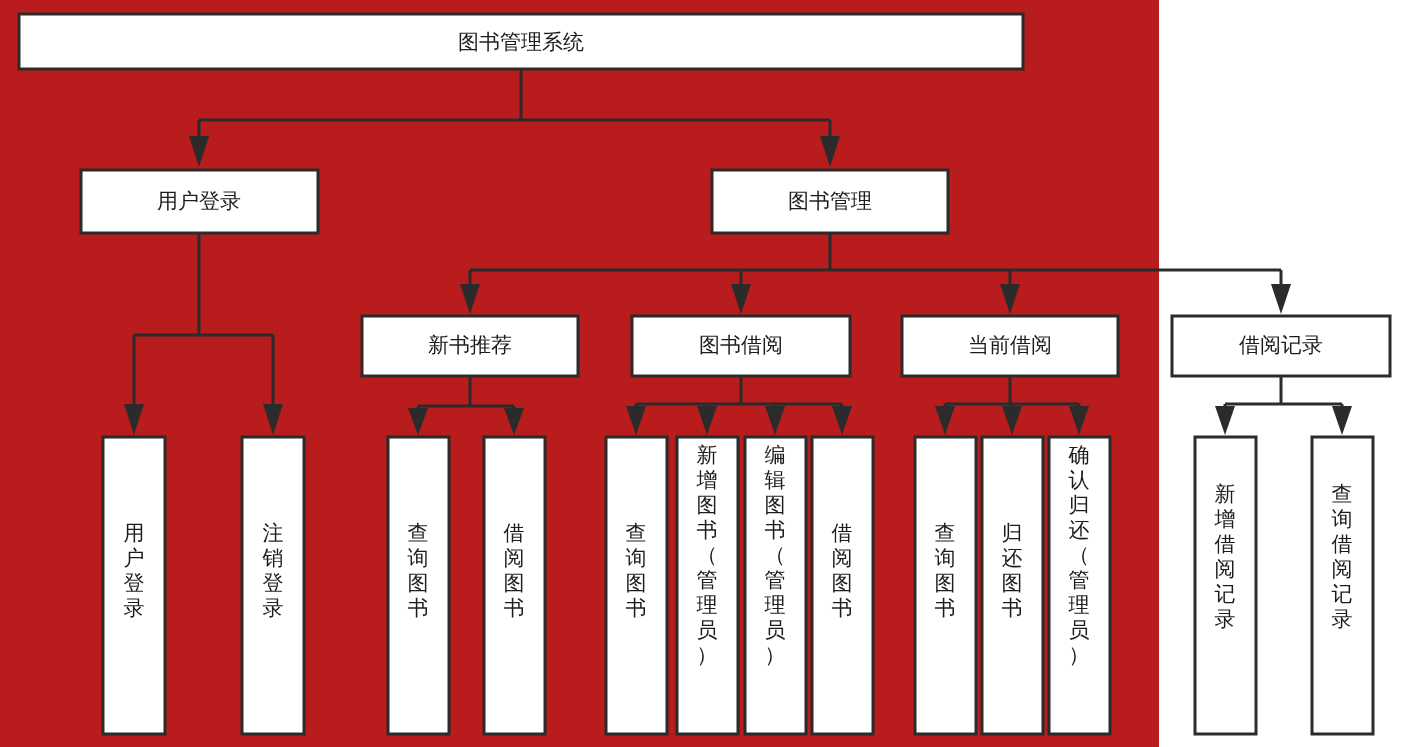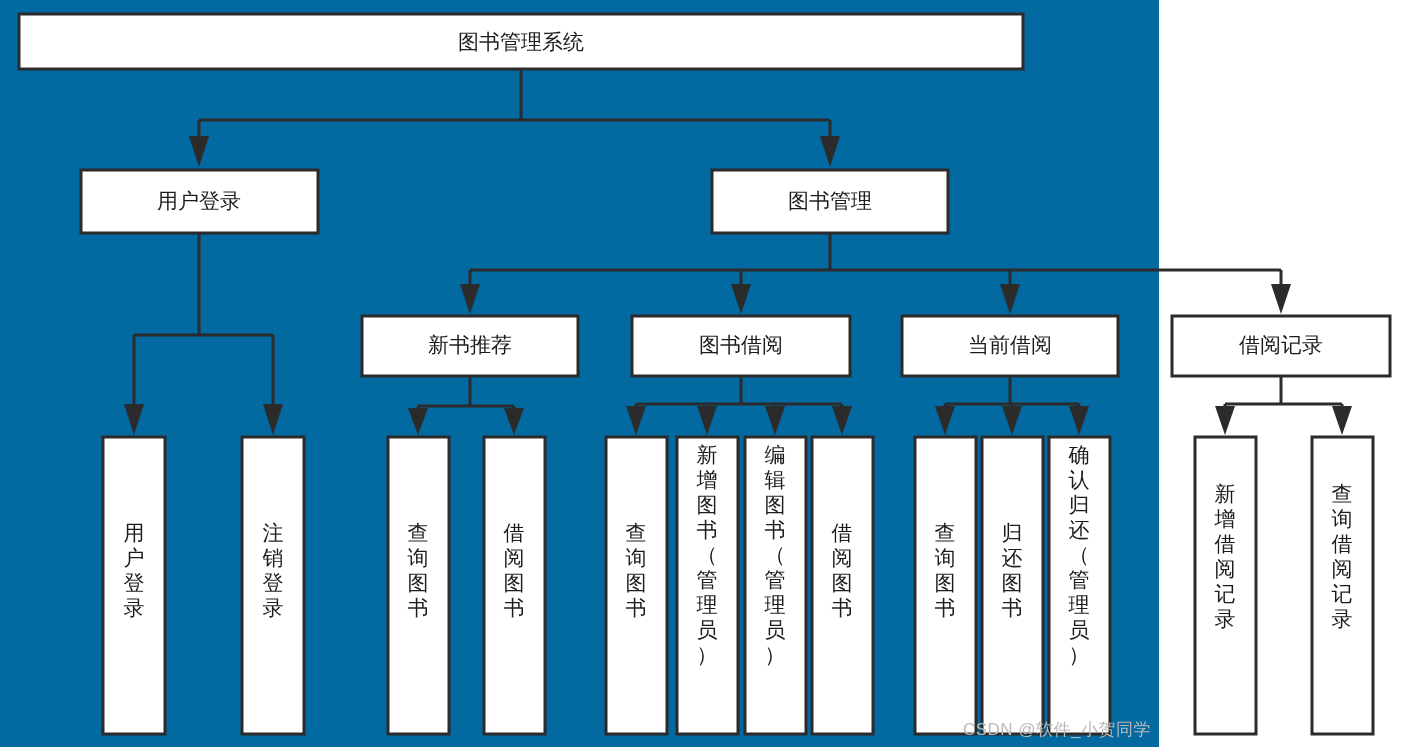--- a/index.html
+++ b/index.html
@@ -10,21 +10,21 @@
   body {
     width: 1405px;
     height: 747px;
     font-family: "Liberation Sans", "DejaVu Sans", sans-serif;
     overflow: hidden;
   }
   #diagram-root {
     position: relative;
     width: 1159px;
     height: 747px;
-    background: #0369a1;
+    background: #b91c1c;
   }
   svg.diagram-canvas {
     position: absolute;
     left: 0;
     top: 0;
     width: 1405px;
     height: 747px;
     display: block;
   }
   .node-rect {
@@ -229,14 +229,13 @@
       <rect class="node-rect" x="1195" y="437" width="61" height="297"></rect>
       <text class="node-label-v" x="1225" y="0"><tspan x="1225" y="501">新</tspan><tspan x="1225" y="526">增</tspan><tspan x="1225" y="551">借</tspan><tspan x="1225" y="576">阅</tspan><tspan x="1225" y="601">记</tspan><tspan x="1225" y="626">录</tspan></text>
     </g>
     <g>
       <rect class="node-rect" x="1312" y="437" width="61" height="297"></rect>
       <text class="node-label-v" x="1342" y="0"><tspan x="1342" y="501">查</tspan><tspan x="1342" y="526">询</tspan><tspan x="1342" y="551">借</tspan><tspan x="1342" y="576">阅</tspan><tspan x="1342" y="601">记</tspan><tspan x="1342" y="626">录</tspan></text>
     </g>
 
   </svg>
 
-  <div class="watermark-text">CSDN @软件_小贺同学</div>
 </div>
 
 </body></html>

